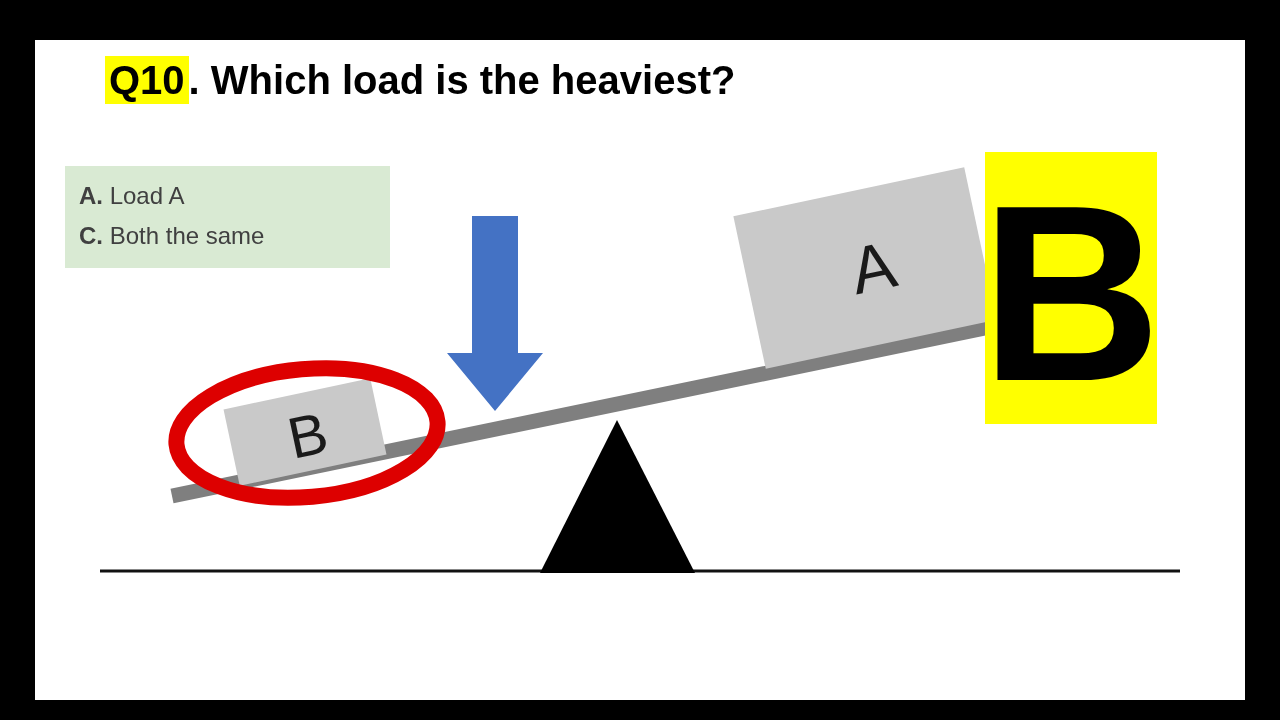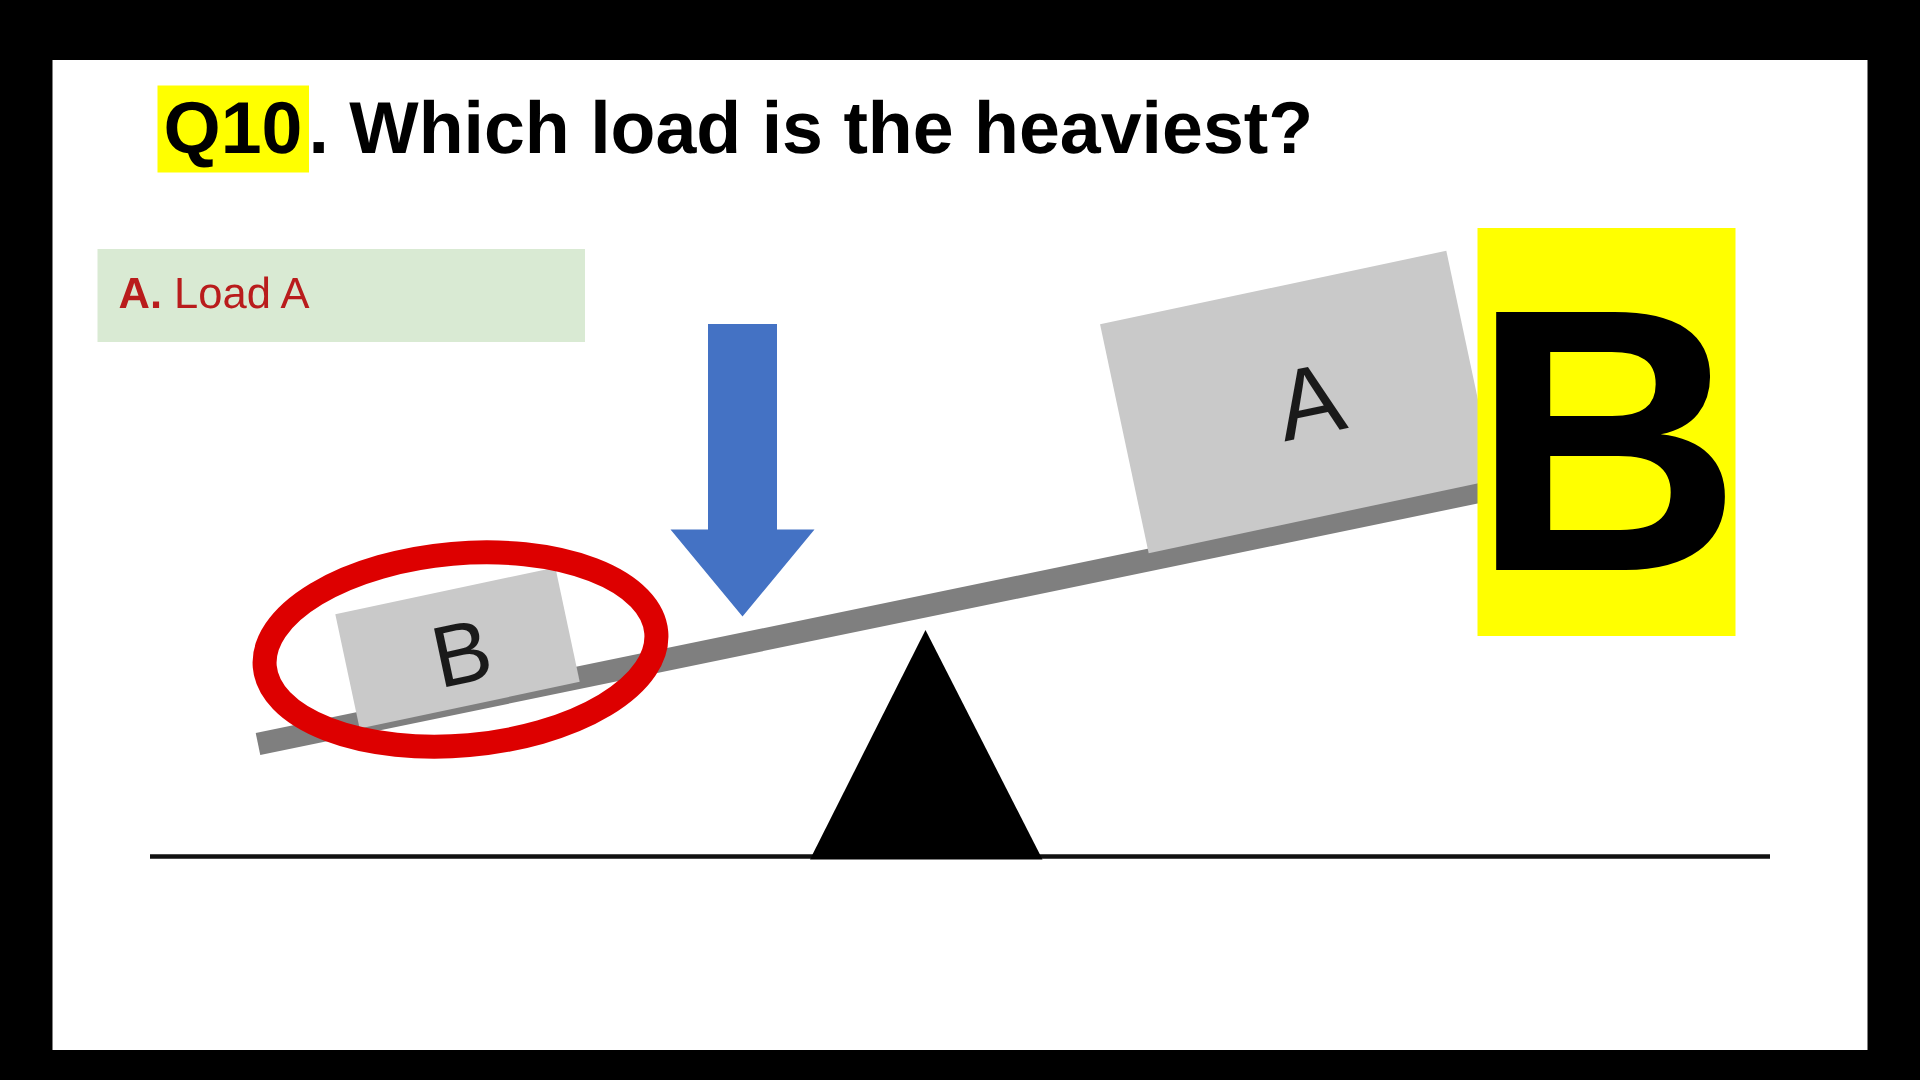--- a/index.html
+++ b/index.html
@@ -22,42 +22,42 @@
     left: 35px;
     top: 40px;
     width: 1210px;
     height: 660px;
     background: #ffffff;
   }
   .title {
     position: absolute;
     left: 70px;
     top: 18px;
-    font-size: 49px;
+    font-size: 40px;
     font-weight: bold;
     color: #000;
     white-space: nowrap;
     letter-spacing: 0px;
   }
   .title .hl {
     background: #ffff00;
     padding: 2px 4px;
   }
   .options-box {
     position: absolute;
     left: 30px;
     top: 126px;
     width: 325px;
     background: #d9ead3;
     padding: 10px 14px 12px 14px;
     box-sizing: border-box;
   }
   .option-line {
-    font-size: 29px;
-    color: #b91c1c;
+    font-size: 24px;
+    color: #404040;
     line-height: 40px;
     white-space: nowrap;
   }
   .option-line .letter {
     font-weight: bold;
   }
   .diagram-svg {
     position: absolute;
     left: 0;
     top: 0;
@@ -96,20 +96,24 @@
 
     <div class="title">
       <span class="hl">Q10</span><span>. Which load is the heaviest?</span>
     </div>
 
     <div class="options-box">
       <div class="option-line">
         <span class="letter">A.</span>
         <span>Load A</span>
       </div>
+      <div class="option-line">
+        <span class="letter">C.</span>
+        <span>Both the same</span>
+      </div>
     </div>
 
     <svg class="diagram-svg" viewBox="0 0 1210 660">
 
       <line x1="65" y1="531" x2="1145" y2="531" stroke="#111111" stroke-width="3"></line>
 
       <polygon points="582,380 505,533 660,533" fill="#000000"></polygon>
 
       <line x1="137" y1="456" x2="955" y2="287" stroke="#7f7f7f" stroke-width="15"></line>
 

